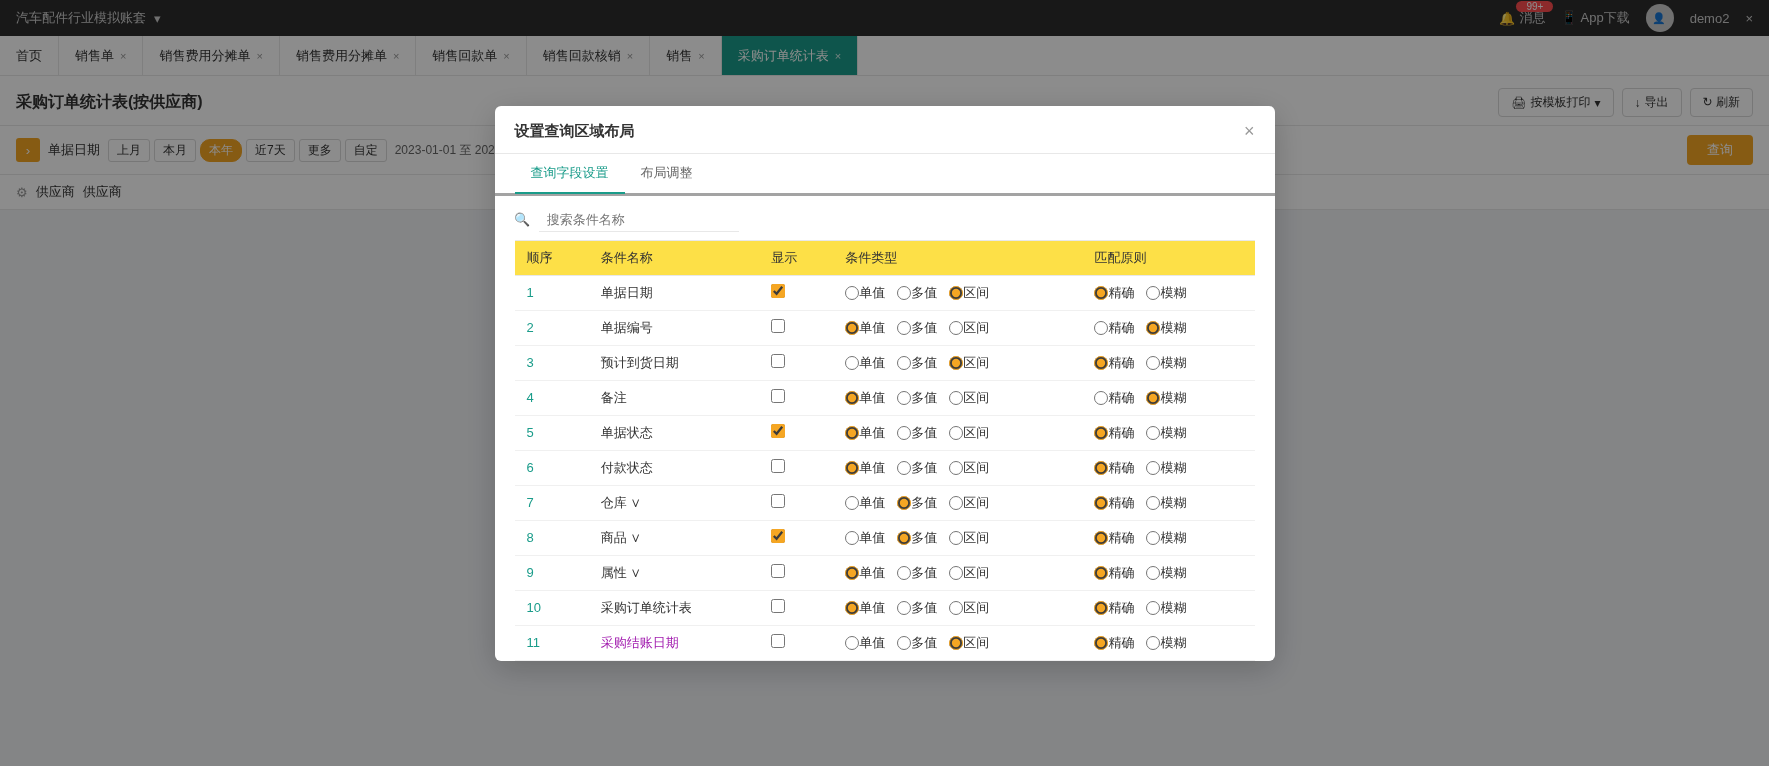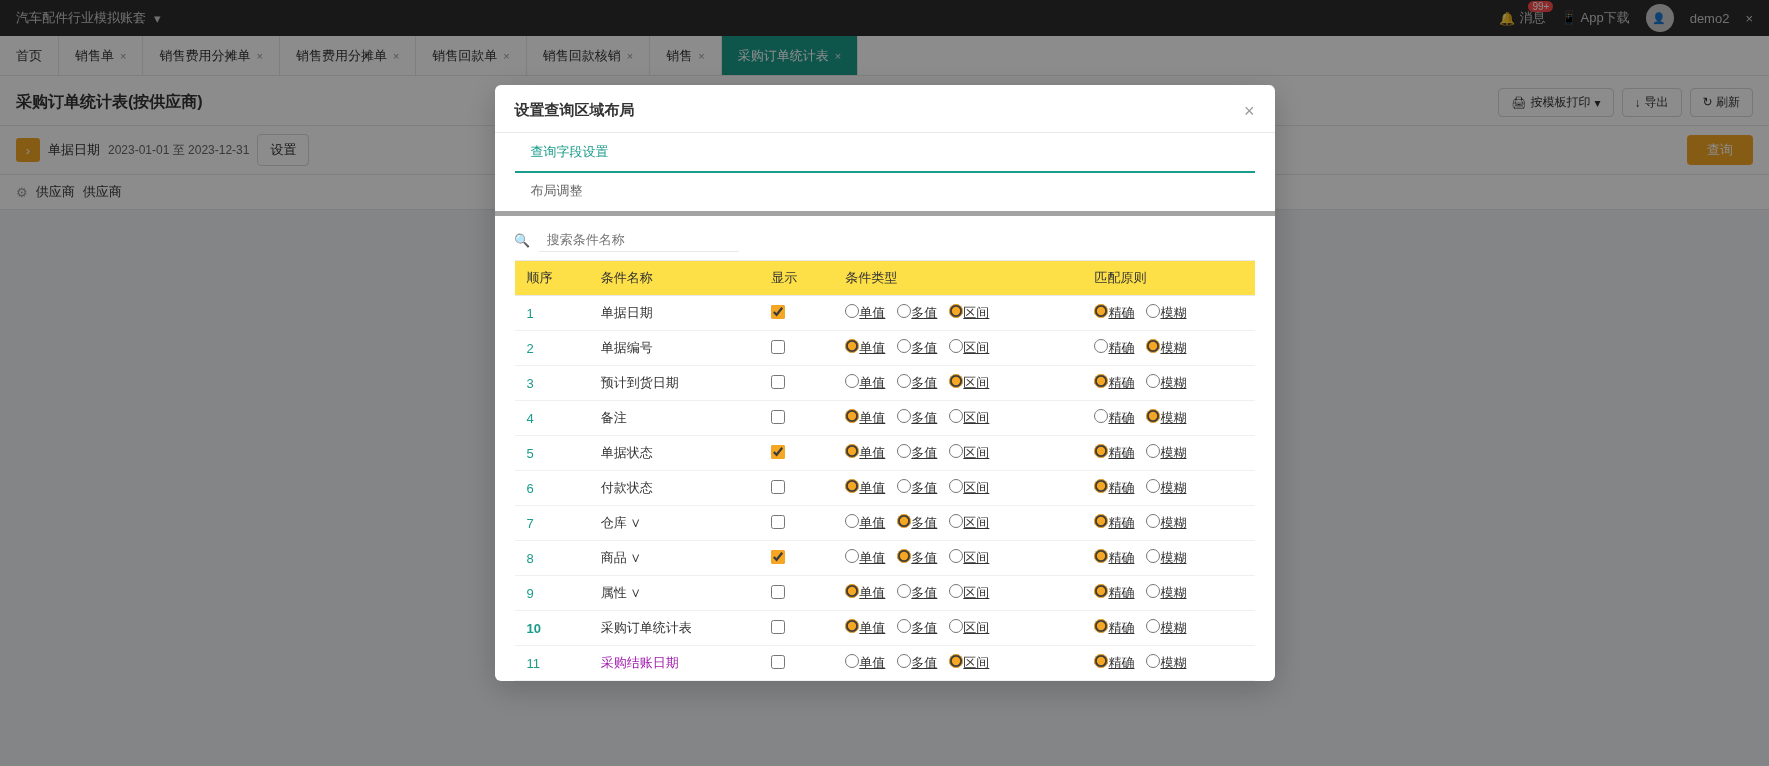--- a/index.html
+++ b/index.html
@@ -15,21 +15,21 @@
       padding: 0 16px;
       color: #ccc;
     }
     .top-bar-left { font-size: 13px; display: flex; align-items: center; gap: 8px; }
     .top-bar-right { display: flex; align-items: center; gap: 16px; font-size: 13px; }
     .notification-badge {
       position: relative; display: inline-flex; align-items: center; gap: 4px;
     }
     .badge {
       background: #ff4d4f; color: white; font-size: 10px; border-radius: 8px;
-      padding: 0 4px; min-width: 18px; text-align: center; position: absolute; top: -8px; right: -8px;
+      padding: 0 10px; min-width: 18px; text-align: center; position: absolute; top: -8px; right: -8px;
     }
     .avatar { width: 28px; height: 28px; border-radius: 50%; background: #ccc; display: flex; align-items: center; justify-content: center; font-size: 11px; }
 
     
     .tab-bar {
       background: #fff;
       height: 40px;
       display: flex;
       align-items: center;
       padding: 0 0;
@@ -133,22 +133,21 @@
       align-items: center;
       justify-content: space-between;
     }
     .modal-title { font-size: 15px; font-weight: 600; color: #333; }
     .modal-close { background: none; border: none; font-size: 18px; color: #999; cursor: pointer; line-height: 1; }
 
     
     .modal-tabs {
       display: flex;
       padding: 0 20px;
-      border-bottom: 5px solid #a3a3a3;
-      flex-direction: column;
+      border-bottom: 3px solid #a3a3a3;
     }
     .modal-tab {
       padding: 10px 16px;
       font-size: 13px;
       cursor: pointer;
       color: #666;
       border-bottom: 2px solid transparent;
       margin-bottom: -1px;
     }
     .modal-tab.active { color: #1a9c8a; border-bottom-color: #1a9c8a; font-weight: 500; }
@@ -187,21 +186,21 @@
     }
     .modal-table td {
       padding: 8px 12px;
       border-bottom: 1px solid #f0f0f0;
       color: #333;
       vertical-align: middle;
     }
 
     
     .radio-group { display: flex; gap: 12px; align-items: center; white-space: nowrap; }
-    .radio-label { display: flex; gap: 0; cursor: pointer; font-size: 13px; color: #333; text-decoration: underline; }
+    .radio-label { display: flex; align-items: center; gap: 0; cursor: pointer; font-size: 13px; color: #333; }
     .radio-input { width: 14px; height: 14px; cursor: pointer; accent-color: #f5a623; }
     .checkbox-input { width: 14px; height: 14px; cursor: pointer; accent-color: #f5a623; }
 
     
     .modal-footer {
       padding: 16px 20px;
       display: flex;
       justify-content: flex-end;
       gap: 12px;
       border-top: 1px solid #e8e8e8;
@@ -291,20 +290,28 @@
     <button class="btn">
       <span>↻</span>
       <span>刷新</span>
     </button>
   </div>
 </div>
 
 <div class="filter-bar">
   <button class="filter-toggle">›</button>
   <span class="filter-label">单据日期</span>
+  <div class="date-quick">
+    <button class="date-btn">上月</button>
+    <button class="date-btn">本月</button>
+    <button class="date-btn active">本年</button>
+    <button class="date-btn">近7天</button>
+    <button class="date-btn">更多</button>
+    <button class="date-btn">自定</button>
+  </div>
   <span class="date-range">2023-01-01 至 2023-12-31</span>
   <button class="settings-btn">设置</button>
   <button class="query-btn">查询</button>
 </div>
 
 <div class="table-header">
   <span class="gear-icon">⚙</span>
   <span class="col-header">供应商</span>
   <span class="col-header">供应商</span>
 </div>
@@ -638,21 +645,21 @@
                       <span>精确</span>
                     </label>
                     <label class="radio-label">
                       <input type="radio" class="radio-input" name="match-8" value="模糊" style="">
                       <span>模糊</span>
                     </label>
                   </div>
                 </td>
               </tr>
               <tr>
-                <td style="color: rgb(26, 156, 138); font-weight: 700;">10</td>
+                <td style="color: rgb(26, 156, 138); font-weight: 400;">10</td>
                 <td>采购订单统计表</td>
                 <td><input type="checkbox" class="checkbox-input" style=""></td>
                 <td>
                   <div class="radio-group">
                     <label class="radio-label">
                       <input type="radio" class="radio-input" name="type-9" value="单值" checked="" style="">
                       <span>单值</span>
                     </label>
                     <label class="radio-label">
                       <input type="radio" class="radio-input" name="type-9" value="多值" style="">

